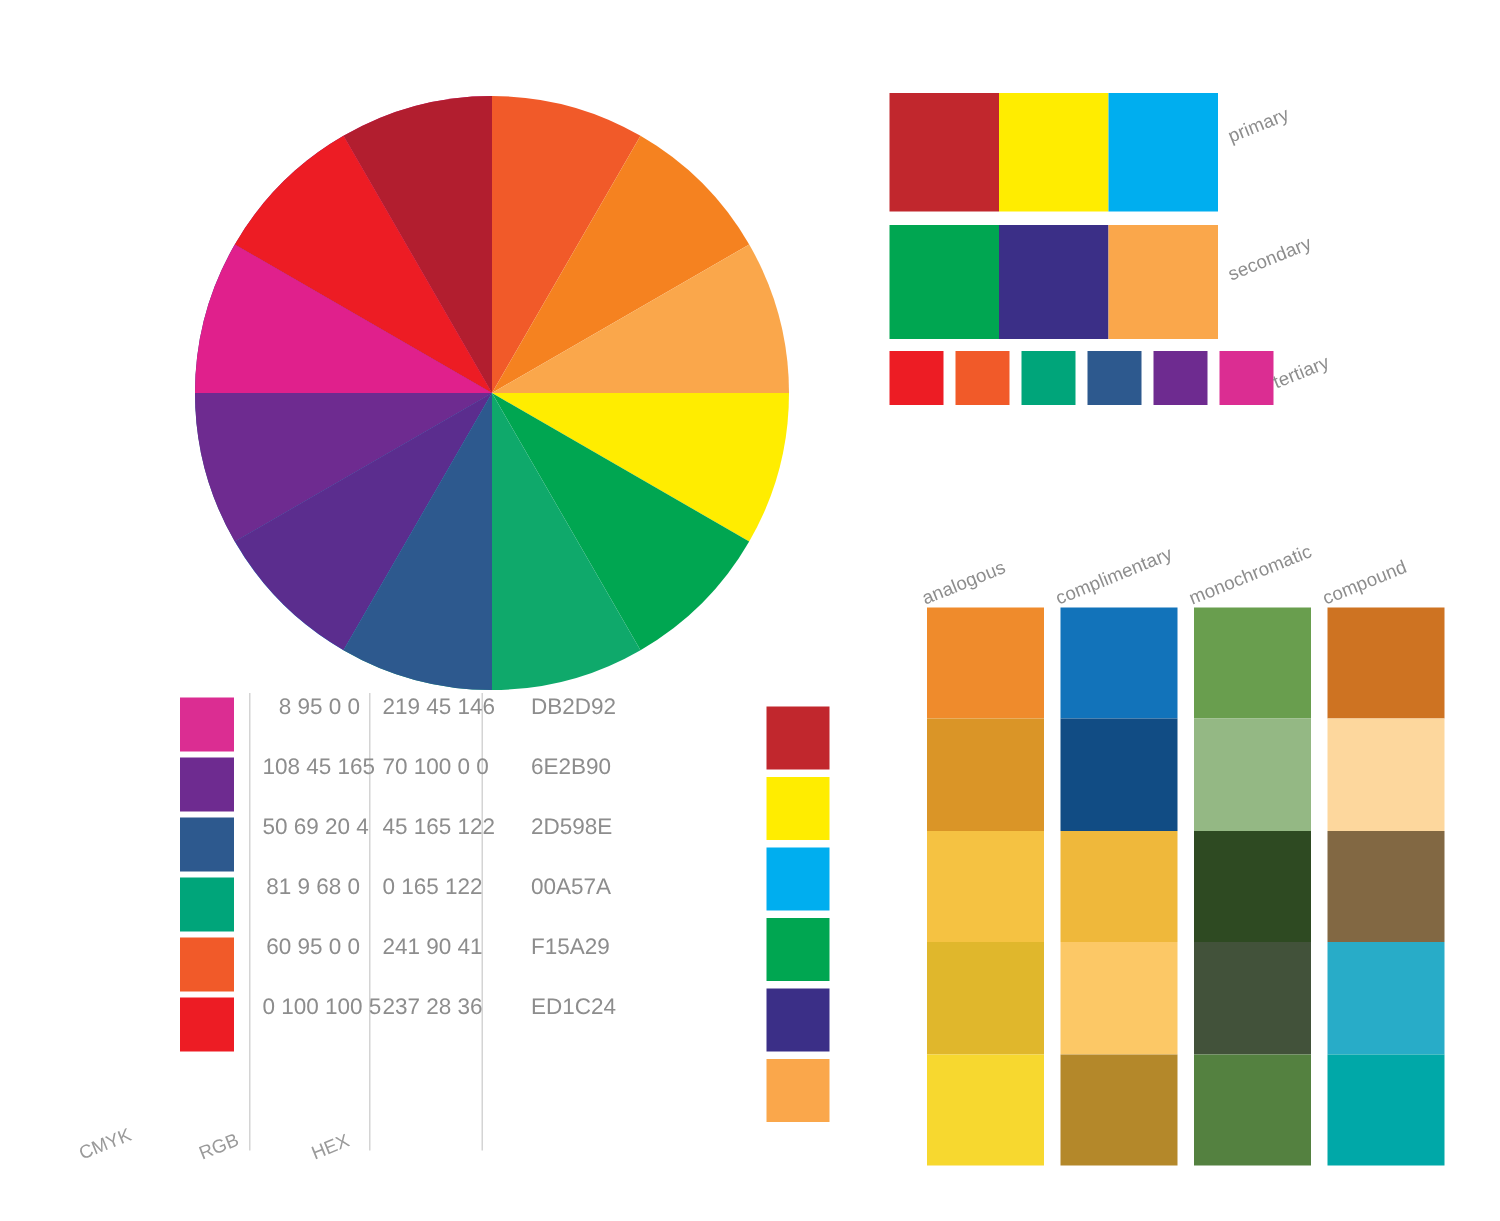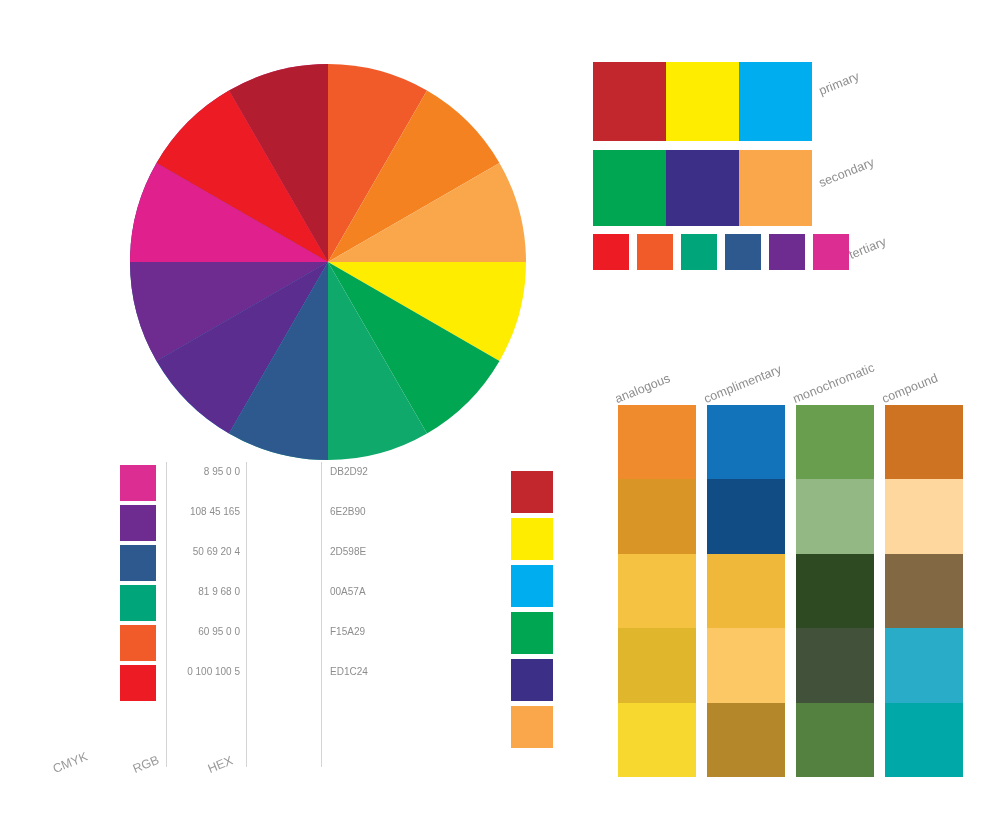--- a/index.html
+++ b/index.html
@@ -128,26 +128,26 @@
   .spec-text-col {
     position: absolute;
     top: 0;
   }
   .col-cmyk { left: 55px; width: 70px; }
   .col-rgb  { left: 135px; width: 66px; }
   .col-hex  { left: 210px; width: 62px; }
   .spec-text-col .val {
     height: 40px;
     line-height: 20px;
-    font-size: 10px;
+    font-size: 15px;
     color: #8d8d8d;
     white-space: nowrap;
   }
   .col-cmyk .val, .col-rgb .val { text-align: right; padding-right: 5px; }
-  .col-hex .val { text-align: left; }
+  .col-hex .val { text-align: left; margin-left: 24px; }
 
   .hdr {
     position: absolute;
     font-size: 12.5px;
     color: #9a9a9a;
     white-space: nowrap;
     transform-origin: left bottom;
     transform: rotate(-22deg);
   }
   .hdr-cmyk { left: 56px;  top: 762px; }
@@ -272,20 +272,28 @@
     <div class="spec-rule rule-2"></div>
     <div class="spec-rule rule-3"></div>
     <div class="spec-text-col col-cmyk" id="col-cmyk">
         <div class="val">8 95 0 0</div>
         <div class="val">108 45 165</div>
         <div class="val">50 69 20 4</div>
         <div class="val">81 9 68 0</div>
         <div class="val">60 95 0 0</div>
         <div class="val">0 100 100 5</div>
       </div>
+    <div class="spec-text-col col-rgb" id="col-rgb">
+        <div class="val">219 45 146</div>
+        <div class="val">70 100 0 0</div>
+        <div class="val">45 165 122</div>
+        <div class="val">0 165 122</div>
+        <div class="val">241 90 41</div>
+        <div class="val">237 28 36</div>
+      </div>
     <div class="spec-text-col col-hex" id="col-hex">
         <div class="val">DB2D92</div>
         <div class="val">6E2B90</div>
         <div class="val">2D598E</div>
         <div class="val">00A57A</div>
         <div class="val">F15A29</div>
         <div class="val">ED1C24</div>
       </div>
   </div>
 

